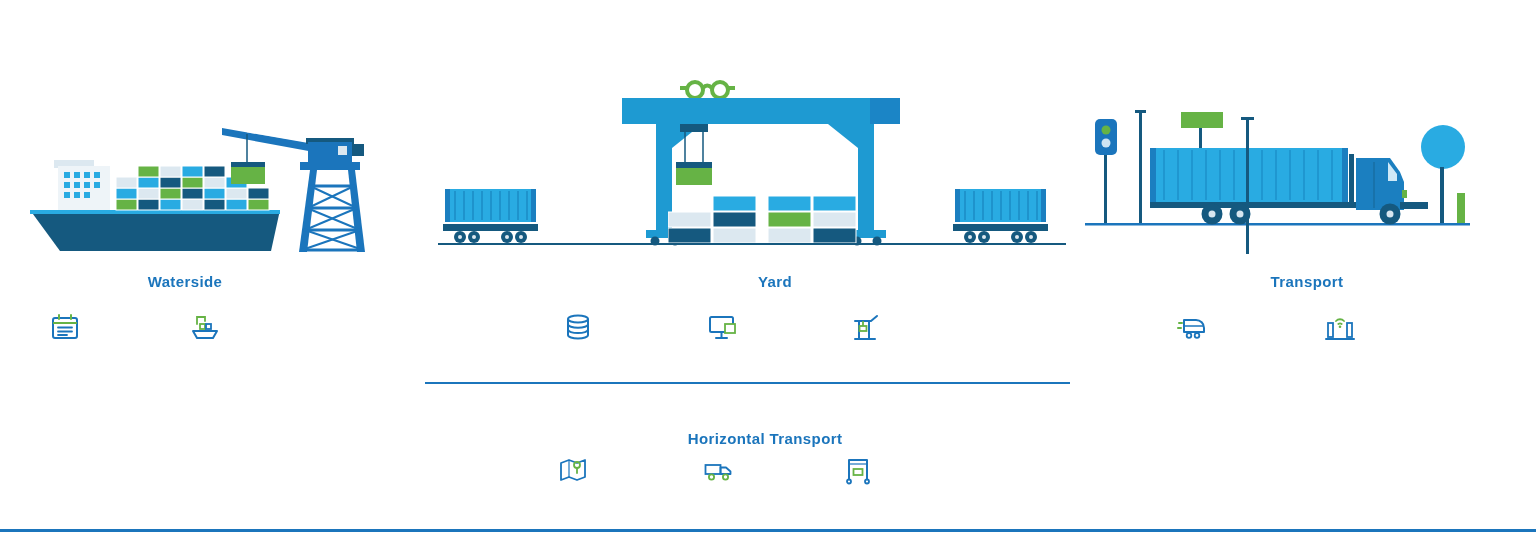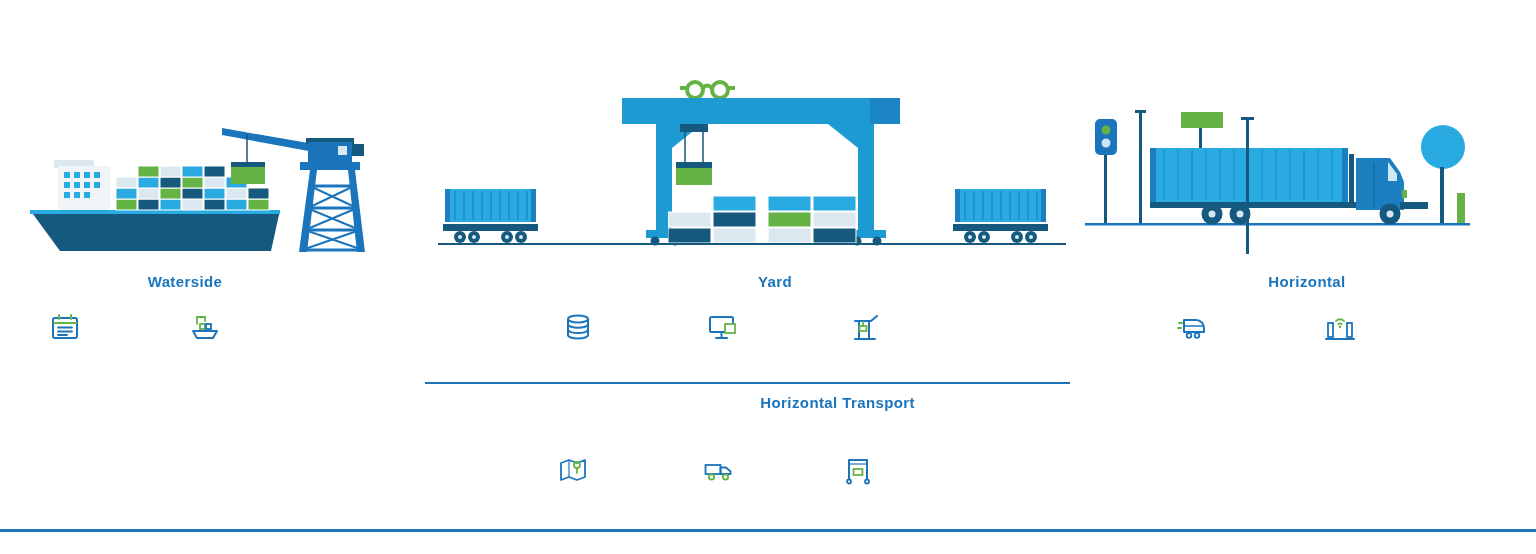--- a/index.html
+++ b/index.html
@@ -294,21 +294,21 @@
     <svg width="16" height="140" viewBox="0 0 16 140">
       <rect x="1" y="1" width="13" height="3" fill="#15597f"></rect>
       <rect x="6" y="4" width="3" height="134" fill="#15597f"></rect>
     </svg>
   </div>
 
   <div class="divider" style="left:438px;top:243px;width:628px;height:2px;background:#15597f;"></div>
 
   <div class="section-label" style="left:85px;top:273px;width:200px;">Waterside</div>
   <div class="section-label" style="left:675px;top:273px;width:200px;">Yard</div>
-  <div class="section-label" style="left:1207px;top:273px;width:200px;">Horizontal</div>
+  <div class="section-label" style="left:1207px;top:273px;width:200px;">Transport</div>
 
   <div class="abs" style="left:49px;top:311px;">
     <svg width="32" height="32" viewBox="0 0 32 32" fill="none">
       <rect x="4" y="7" width="24" height="20" rx="2" stroke="#1b75bc" stroke-width="2"></rect>
       <path d="M4 12 h24" stroke="#66b345" stroke-width="2"></path>
       <path d="M9 16.5 h14 M9 20.5 h14 M9 24 h9" stroke="#1b75bc" stroke-width="1.8" stroke-linecap="round"></path>
       <path d="M10 4 v4 M22 4 v4" stroke="#66b345" stroke-width="2" stroke-linecap="round"></path>
     </svg>
   </div>
   <div class="abs" style="left:189px;top:311px;">
@@ -355,21 +355,21 @@
       <rect x="4" y="12" width="5" height="14" stroke="#1b75bc" stroke-width="1.8"></rect>
       <rect x="23" y="12" width="5" height="14" stroke="#1b75bc" stroke-width="1.8"></rect>
       <path d="M2 28 h28" stroke="#1b75bc" stroke-width="2" stroke-linecap="round"></path>
       <path d="M12 10 a5.5 5.5 0 0 1 8 0" stroke="#66b345" stroke-width="1.8" stroke-linecap="round"></path>
       <path d="M14.3 13 a2.8 2.8 0 0 1 3.4 0" stroke="#66b345" stroke-width="1.8" stroke-linecap="round"></path>
       <circle cx="16" cy="15.8" r="1.3" fill="#66b345"></circle>
     </svg>
   </div>
 
   <div class="divider" style="left:425px;top:382px;width:645px;height:2px;"></div>
-  <div class="section-label" style="left:615px;top:394px;width:300px;text-align:right;">Horizontal Transport</div>
+  <div class="section-label" style="left:615px;top:430px;width:300px;">Horizontal Transport</div>
 
   <div class="abs" style="left:557px;top:454px;">
     <svg width="32" height="32" viewBox="0 0 32 32" fill="none">
       <path d="M4 9 l8 -3 8 3 8 -3 v17 l-8 3 -8 -3 -8 3 z" stroke="#1b75bc" stroke-width="1.8" stroke-linejoin="round"></path>
       <path d="M12 6 v17" stroke="#1b75bc" stroke-width="1.2"></path>
       <circle cx="20" cy="11" r="3" stroke="#66b345" stroke-width="1.8"></circle>
       <path d="M20 14 v5" stroke="#66b345" stroke-width="1.8" stroke-linecap="round"></path>
     </svg>
   </div>
   <div class="abs" style="left:703px;top:454px;">

